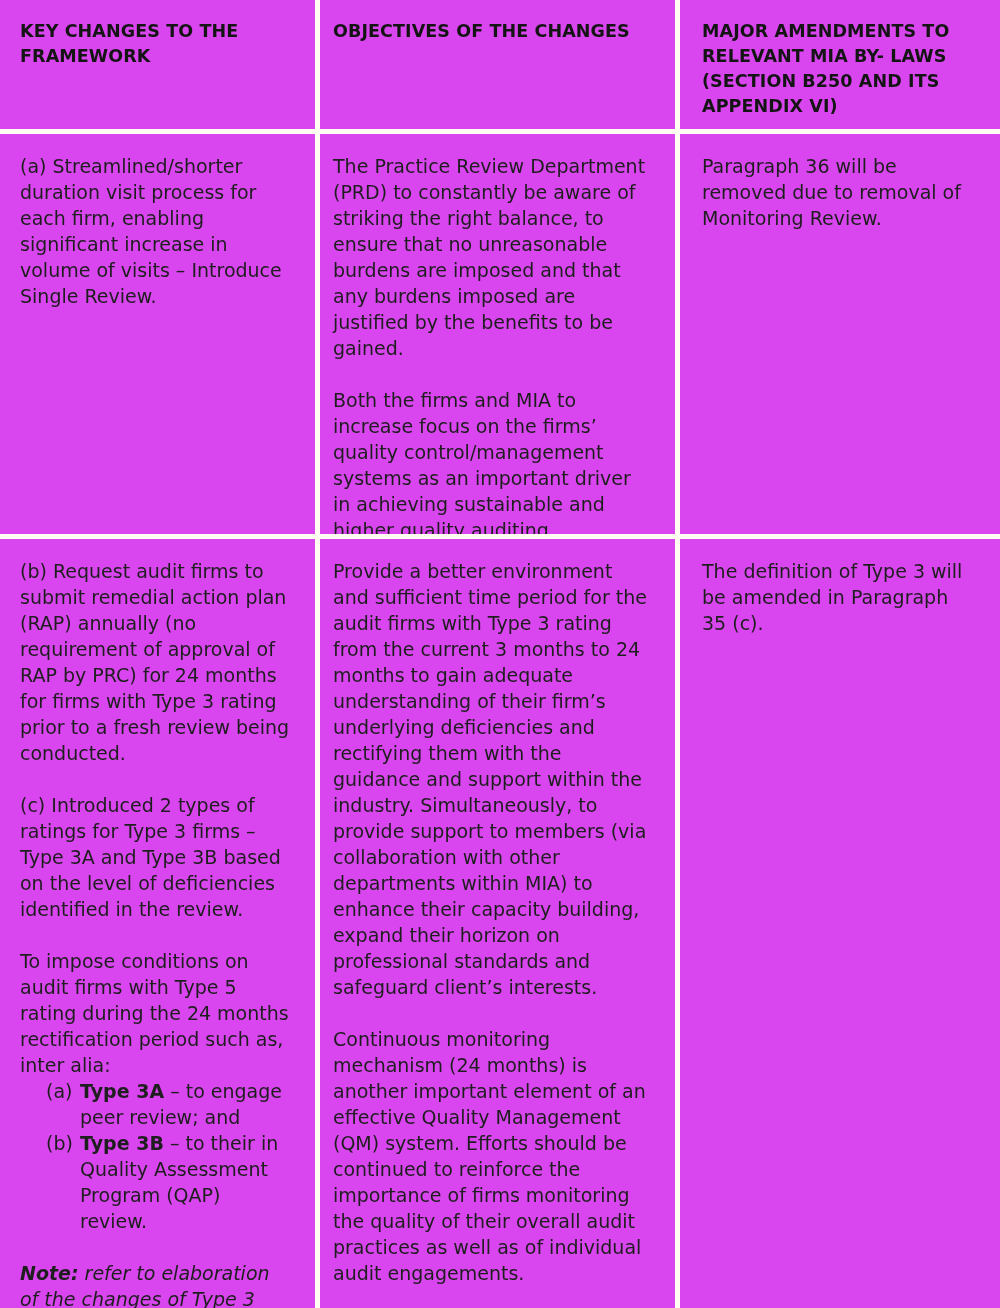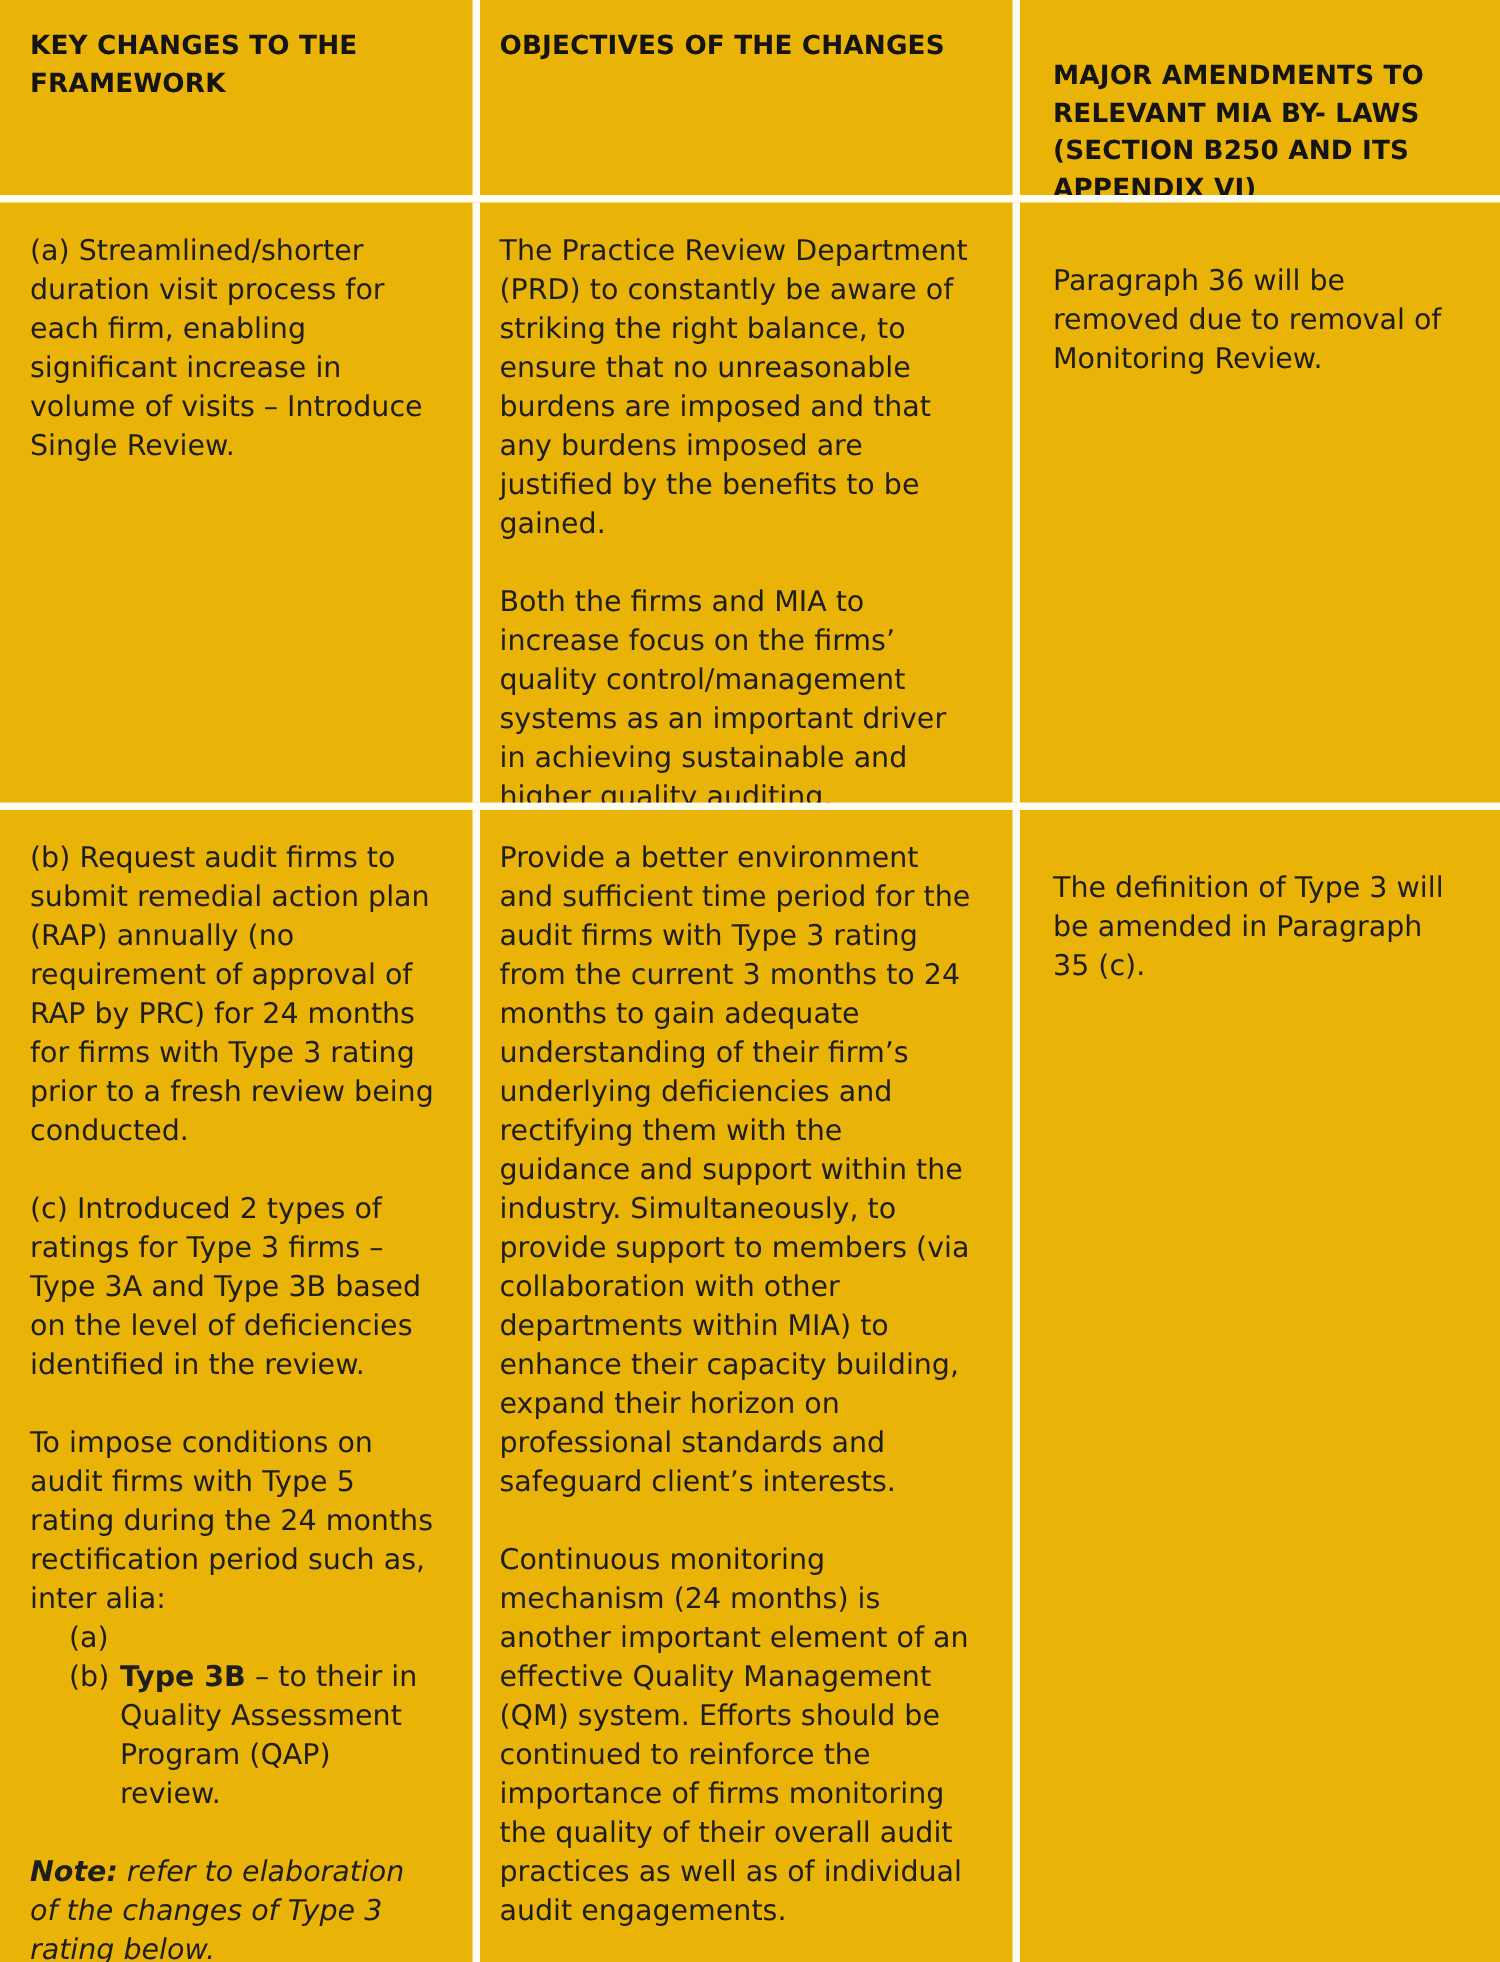--- a/index.html
+++ b/index.html
@@ -13,21 +13,21 @@
     font-family: "DejaVu Sans", "Liberation Sans", sans-serif;
     color: #1b1b1b;
     overflow: hidden;
   }
 
   .table {
     width: 1000px;
     height: 1308px;
     display: flex;
     flex-direction: column;
-    background: #eab308;
+    background: #d946ef;
   }
 
   .row {
     display: flex;
     flex-direction: row;
     width: 100%;
     box-sizing: border-box;
   }
 
   .row-header {
@@ -57,21 +57,20 @@
 
   .col-2 {
     width: 360px;
     border-right: 5px solid #fffdf2;
     padding-left: 13px;
   }
 
   .col-3 {
     width: 320px;
     padding-left: 22px;
-    margin-top: 20px;
   }
 
   .header-text {
     font-weight: bold;
     font-size: 17.5px;
     line-height: 25px;
     letter-spacing: 0.1px;
     color: #141414;
   }
 
@@ -146,20 +145,21 @@
   </div>
 
   <div class="row row-body-2">
     <div class="cell col-1 body-text">
       <p class="para">(b) Request audit firms to submit remedial action plan (RAP) annually (no requirement of approval of RAP by PRC) for 24 months for firms with Type 3 rating prior to a fresh review being conducted.</p>
       <p class="para">(c) Introduced 2 types of ratings for Type 3 firms – Type 3A and Type 3B based on the level of deficiencies identified in the review.</p>
       <p class="para-tight">To impose conditions on audit firms with Type 5 rating during the 24 months rectification period such as, inter alia:</p>
       <ol class="sublist">
         <li>
           <span class="marker">(a)</span>
+          <span class="item-text"><span class="bold">Type 3A</span><span> – to engage peer review; and</span></span>
         </li>
         <li>
           <span class="marker">(b)</span>
           <span class="item-text"><span class="bold">Type 3B</span><span> – to their in Quality Assessment Program (QAP) review.</span></span>
         </li>
       </ol>
       <p class="para note" style="margin-top:26px;"><span class="note-label">Note:</span><span> refer to elaboration of the changes of Type 3 rating below.</span></p>
     </div>
     <div class="cell col-2 body-text">
       <p class="para">Provide a better environment and sufficient time period for the audit firms with Type 3 rating from the current 3 months to 24 months to gain adequate understanding of their firm’s underlying deficiencies and rectifying them with the guidance and support within the industry. Simultaneously, to provide support to members (via collaboration with other departments within MIA) to enhance their capacity building, expand their horizon on professional standards and safeguard client’s interests.</p>

